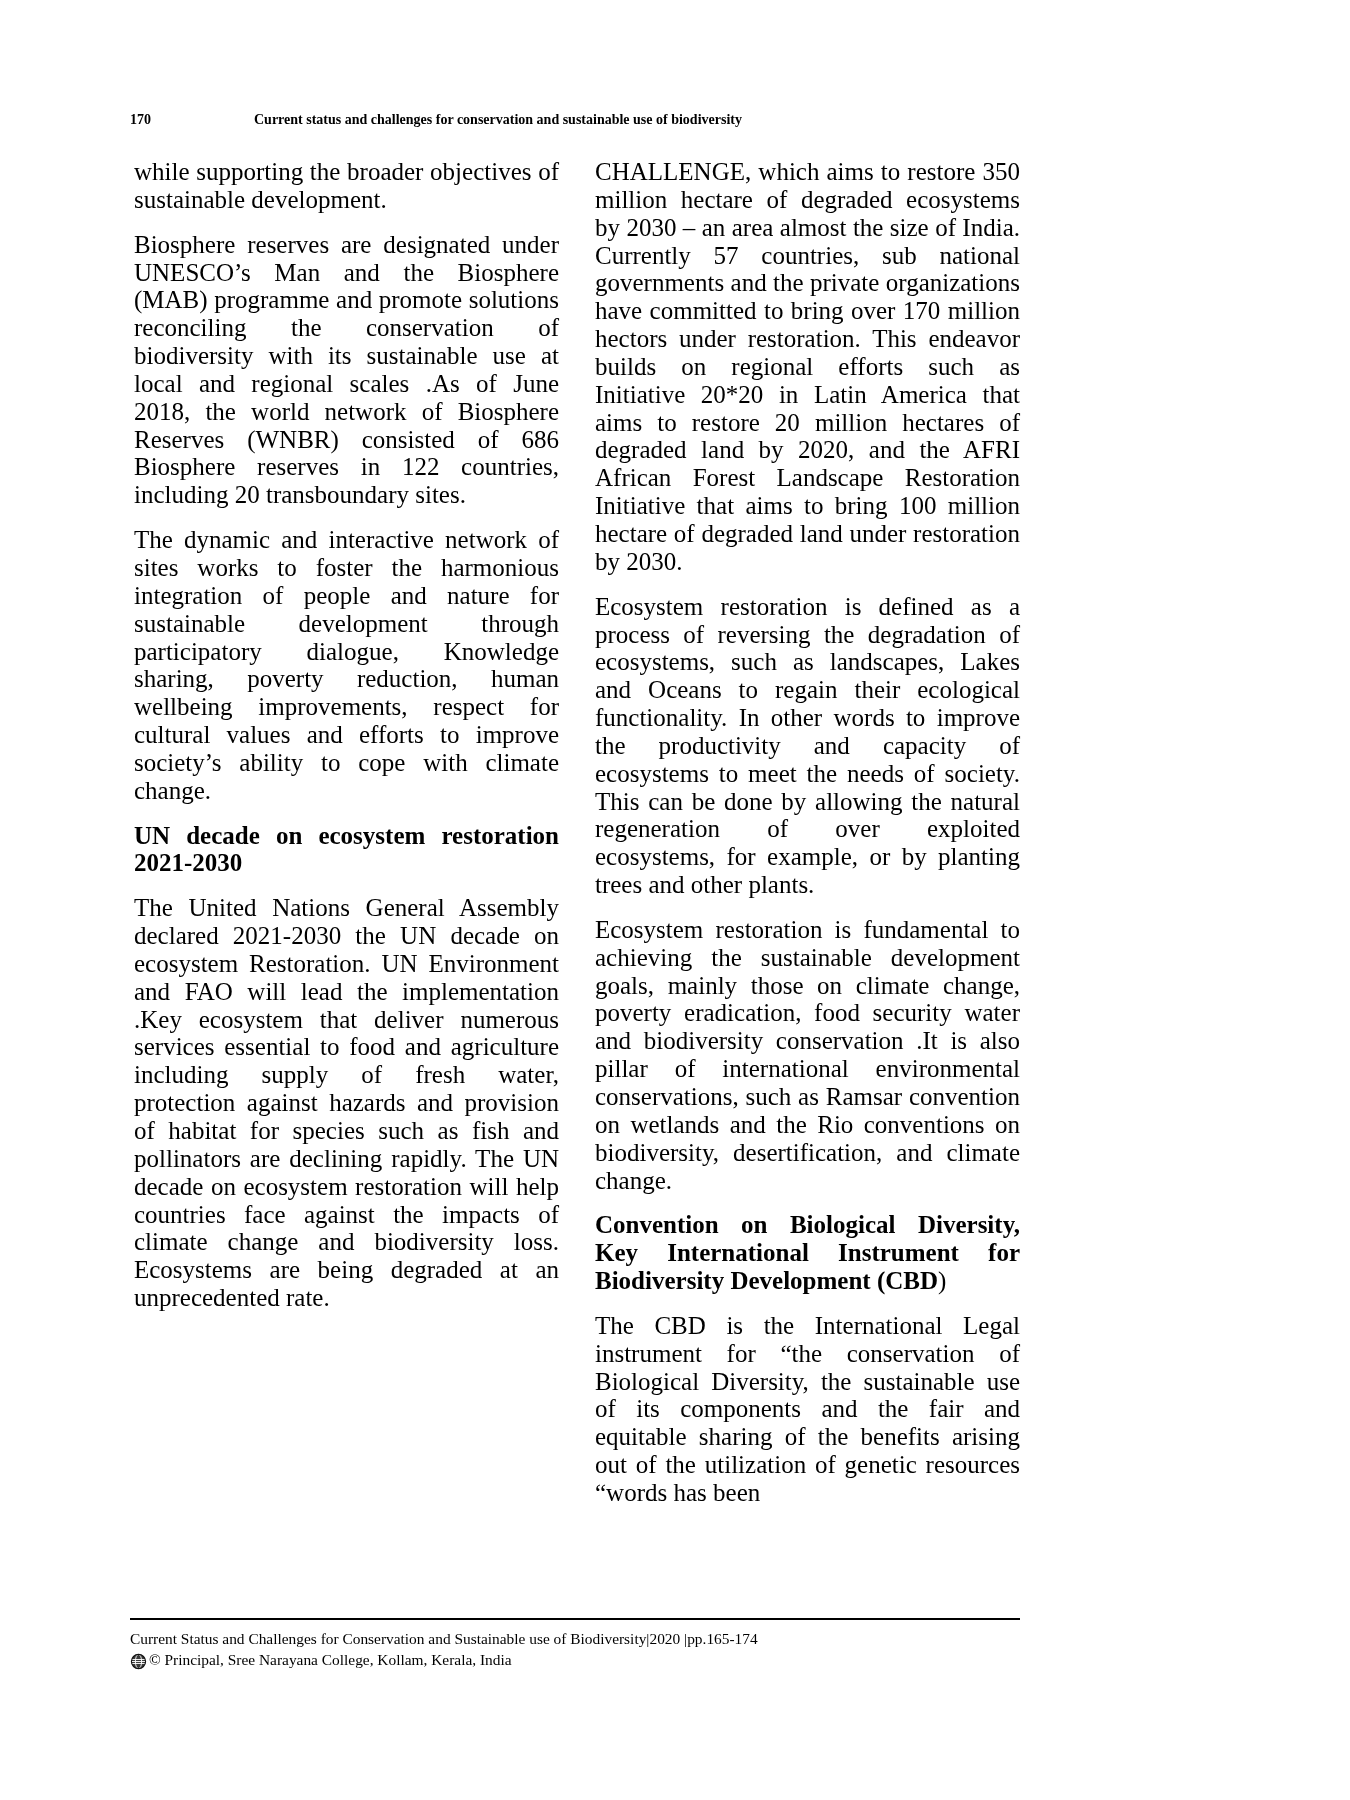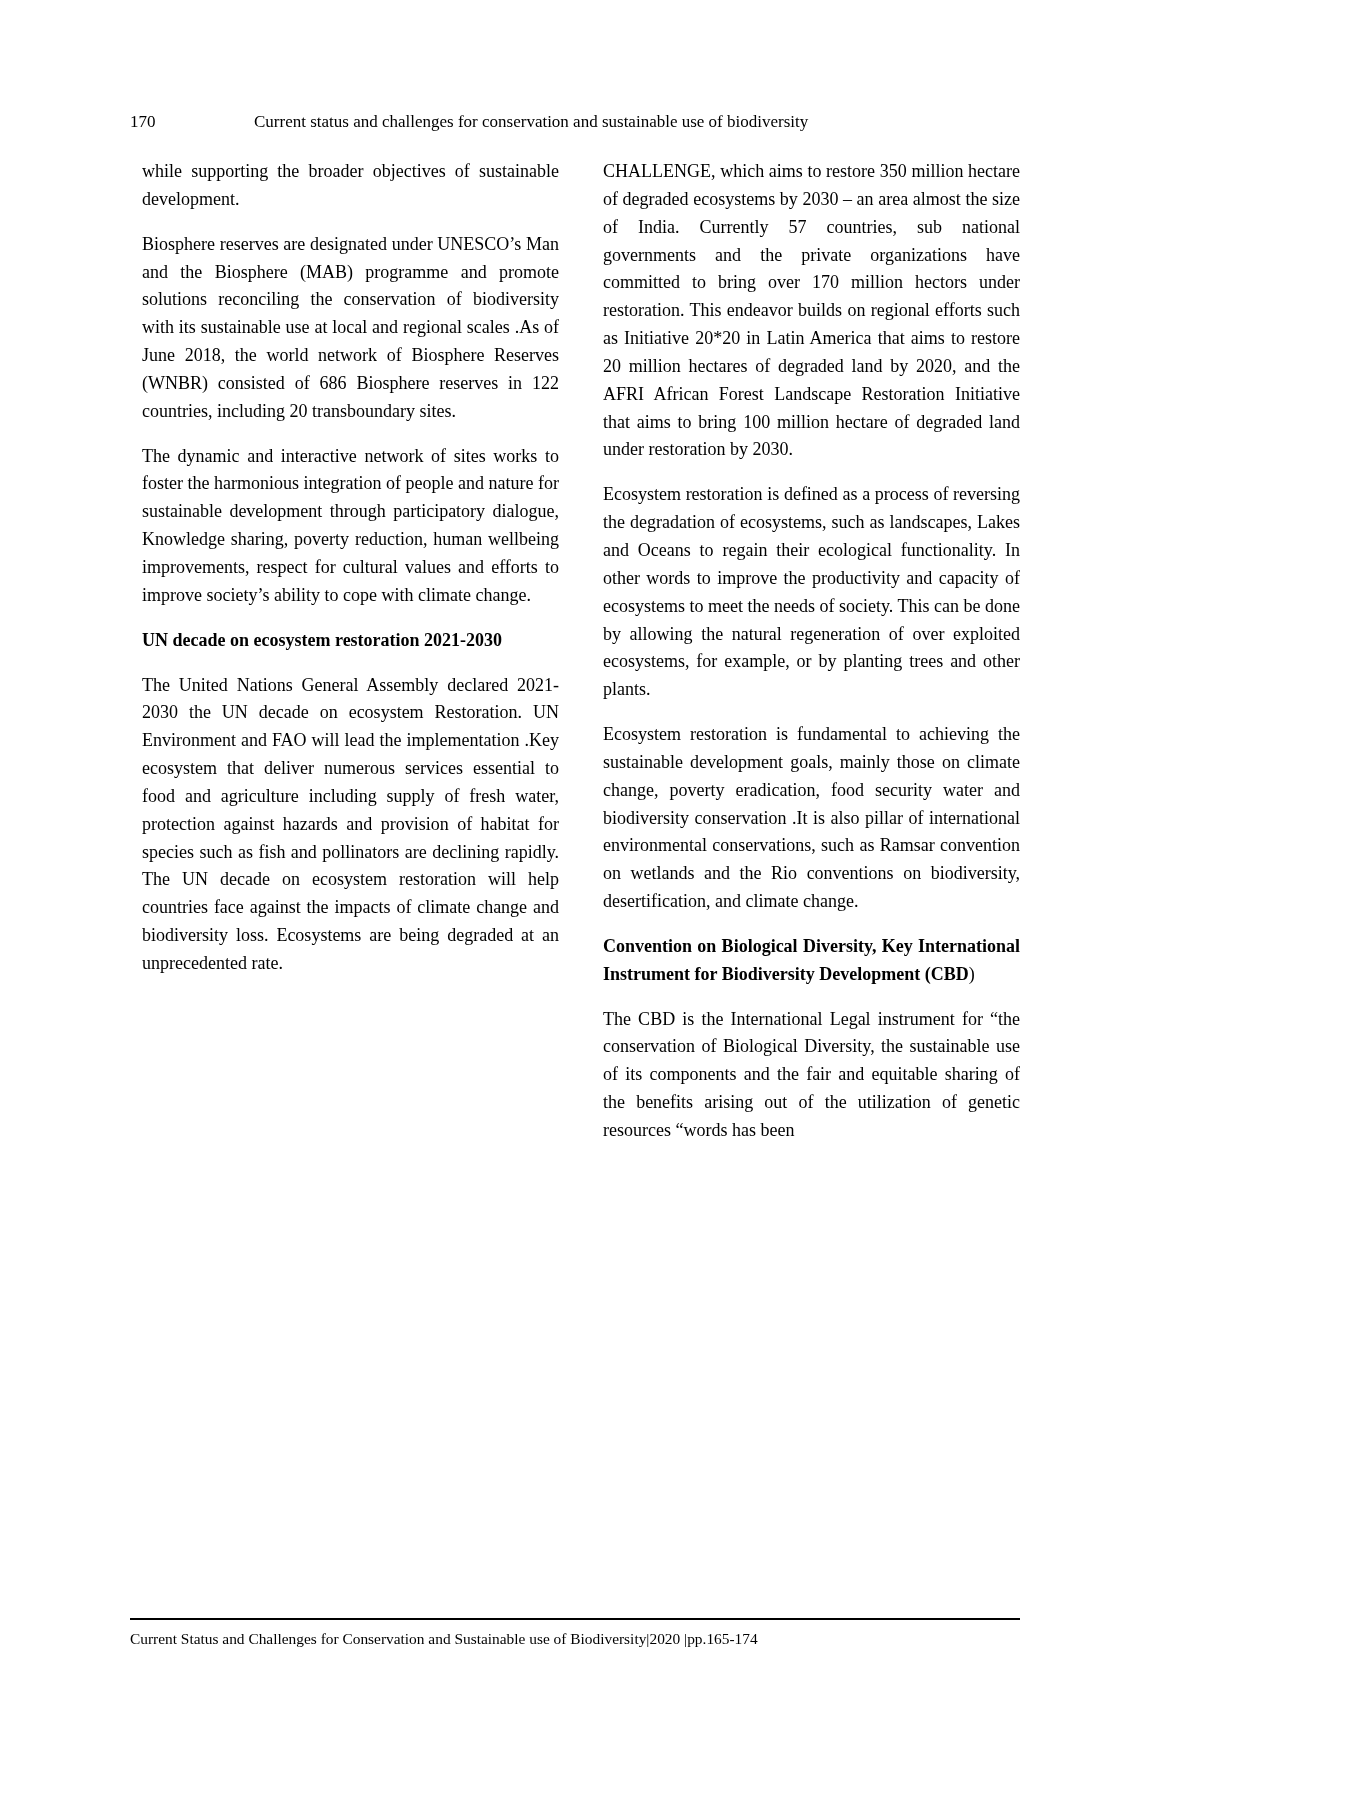--- a/index.html
+++ b/index.html
@@ -19,23 +19,24 @@
     box-sizing: border-box;
     overflow: hidden;
   }
 
   
   .running-head {
     position: absolute;
     left: 130px;
     top: 112px;
     width: 900px;
-    font-size: 17px;
+    font-size: 14px;
     line-height: 1.2;
     white-space: nowrap;
+    font-weight: bold;
   }
   .running-head .folio {
     display: inline-block;
     width: 124px;
   }
   .running-head .rh-title {
     display: inline;
   }
 
   
@@ -46,22 +47,22 @@
     width: 890px;
     display: flex;
     flex-direction: row;
     gap: 32px;
   }
   .col {
     width: 429px;
   }
 
   p.para, p.head {
-    margin: 0 0 0 12px;
-    font-size: 18px;
+    margin: 0 0 0 4px;
+    font-size: 25px;
     line-height: 27.85px;
     text-align: justify;
     text-justify: inter-word;
     hyphens: none;
   }
   p.para {
     padding-bottom: 17px;
   }
   p.head {
     font-weight: bold;
@@ -129,15 +130,26 @@
       <p class="head"><span>Convention on Biological Diversity, Key International Instrument for Biodiversity Development (CBD</span><span class="nb">)</span></p>
       <p class="para last">The CBD is the International Legal instrument for “the conservation of Biological Diversity, the sustainable  use of its components and the fair and equitable sharing of the benefits arising out of the utilization of genetic resources “words has been</p>
     </div>
 
   </div>
 
   <div class="footer-rule"></div>
 
   <div class="footer">
     <div>Current Status and Challenges for Conservation and Sustainable use of Biodiversity|2020 |pp.165-174</div>
+    <div class="footer-line2">
+      <span class="globe-icon">
+        <svg viewBox="0 0 24 24" width="17" height="17" aria-hidden="true">
+          <circle cx="12" cy="12" r="10" fill="#3a3a3a"></circle>
+          <ellipse cx="12" cy="12" rx="4.4" ry="10" fill="none" stroke="#ffffff" stroke-width="1.3"></ellipse>
+          <path d="M2.2 9.2 H21.8 M2.2 14.8 H21.8 M2 12 H22" stroke="#ffffff" stroke-width="1.3" fill="none"></path>
+          <circle cx="12" cy="12" r="10" fill="none" stroke="#111111" stroke-width="1.6"></circle>
+        </svg>
+      </span>
+      <span>© Principal, Sree Narayana College, Kollam, Kerala, India</span>
+    </div>
   </div>
 
 </div>
 
 </body></html>

